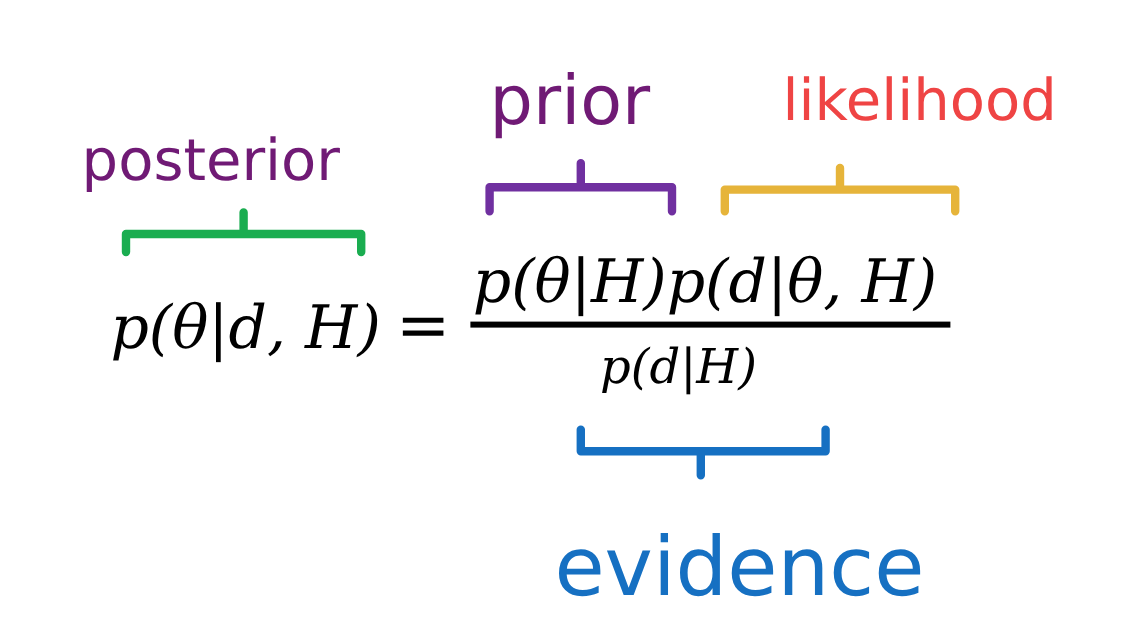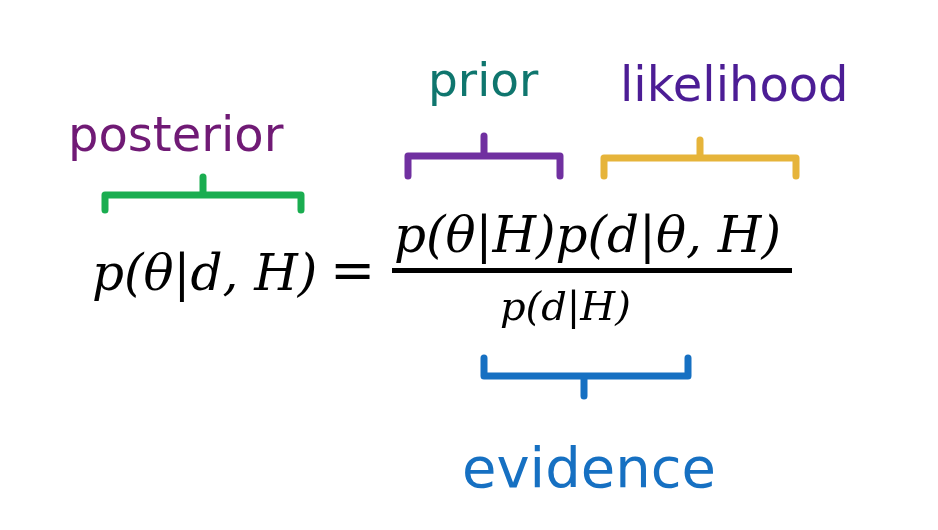--- a/index.html
+++ b/index.html
@@ -28,32 +28,32 @@
   }
 </style>
 </head>
 <body>
 
 <div class="label" style="left:68px; top:110px; color:#701a75; font-size:48px;">posterior</div>
 <svg class="brace" style="left:98px; top:170px;" width="210" height="45" viewBox="0 0 210 45">
   <path d="M7 40 L7 25 L203 25 L203 40 M105 25 L105 7" fill="none" stroke="#1aad50" stroke-width="7" stroke-linecap="round" stroke-linejoin="round"></path>
 </svg>
 
-<div class="label" style="left:428px; top:56px; color:#0f766e; font-size:47px;">prior</div>
+<div class="label" style="left:408px; top:56px; color:#701a75; font-size:57px;">prior</div>
 <svg class="brace" style="left:400px; top:128px;" width="168" height="54" viewBox="0 0 168 54">
   <path d="M8 48 L8 28 L160 28 L160 48 M84 28 L84 8" fill="none" stroke="#7030a0" stroke-width="7" stroke-linecap="round" stroke-linejoin="round"></path>
 </svg>
 
-<div class="label" style="left:620px; top:60px; color:#4c1d95; font-size:48px;">likelihood</div>
+<div class="label" style="left:652px; top:60px; color:#ef4444; font-size:48px;">likelihood</div>
 <svg class="brace" style="left:596px; top:132px;" width="208" height="50" viewBox="0 0 208 50">
   <path d="M8 44 L8 26 L200 26 L200 44 M104 26 L104 8" fill="none" stroke="#e6b43a" stroke-width="7" stroke-linecap="round" stroke-linejoin="round"></path>
 </svg>
 
 <div class="math" style="left:92px; top:248px; font-size:50px;font-style:italic;">p(θ|d, H)</div>
 <div class="math" style="left:330px; top:244px; font-size:54px; font-style:normal;">=</div>
 <div class="math" style="left:394px; top:210px; font-size:50px;">p(θ|H)p(d|θ, H)</div>
 <div class="bar" style="left:392px; top:268px; width:400px;"></div>
 <div class="math" style="left:500px; top:286px; font-size:40px;">p(d|H)</div>
 
 <svg class="brace" style="left:476px; top:350px;" width="220" height="54" viewBox="0 0 220 54">
   <path d="M8 8 L8 26 L212 26 L212 8 M108 26 L108 46" fill="none" stroke="#1670c2" stroke-width="7" stroke-linecap="round" stroke-linejoin="round"></path>
 </svg>
-<div class="label" style="left:462px; top:440px; color:#1670c2; font-size:56px;">evidence</div>
+<div class="label" style="left:462px; top:440px; color:#1670c2; font-size:68px;">evidence</div>
 
 </body></html>

